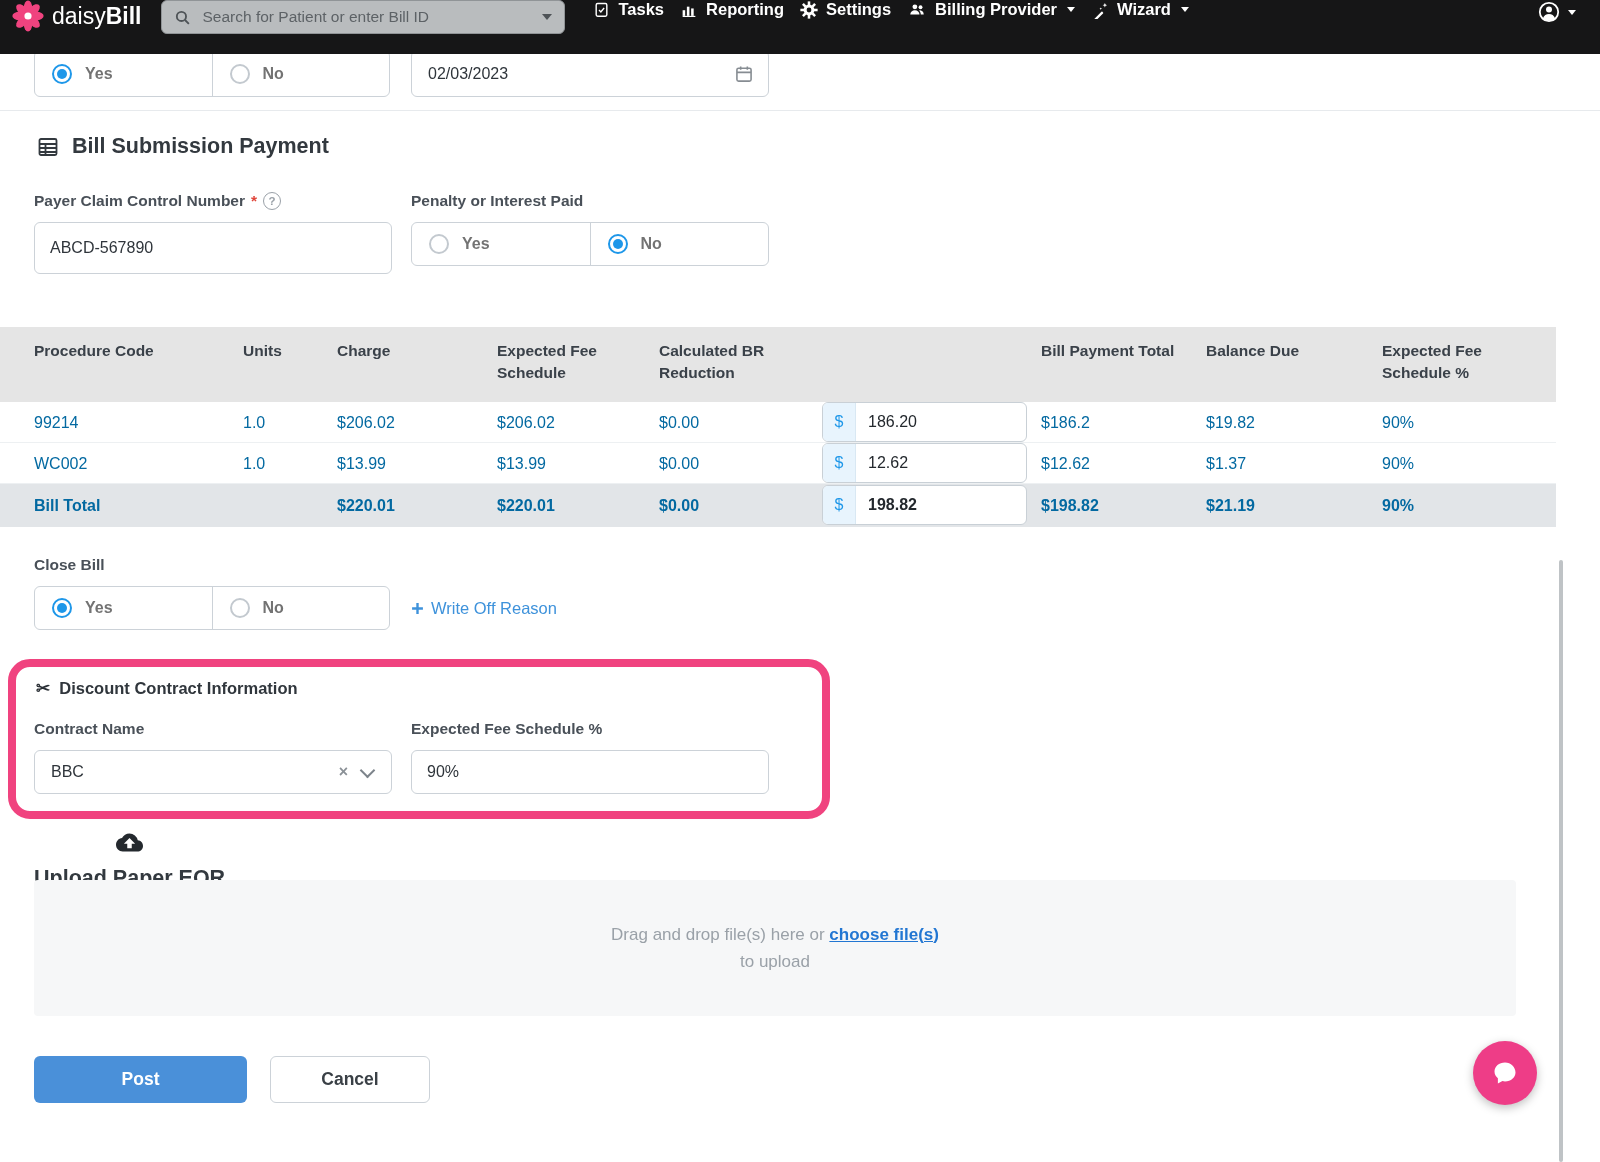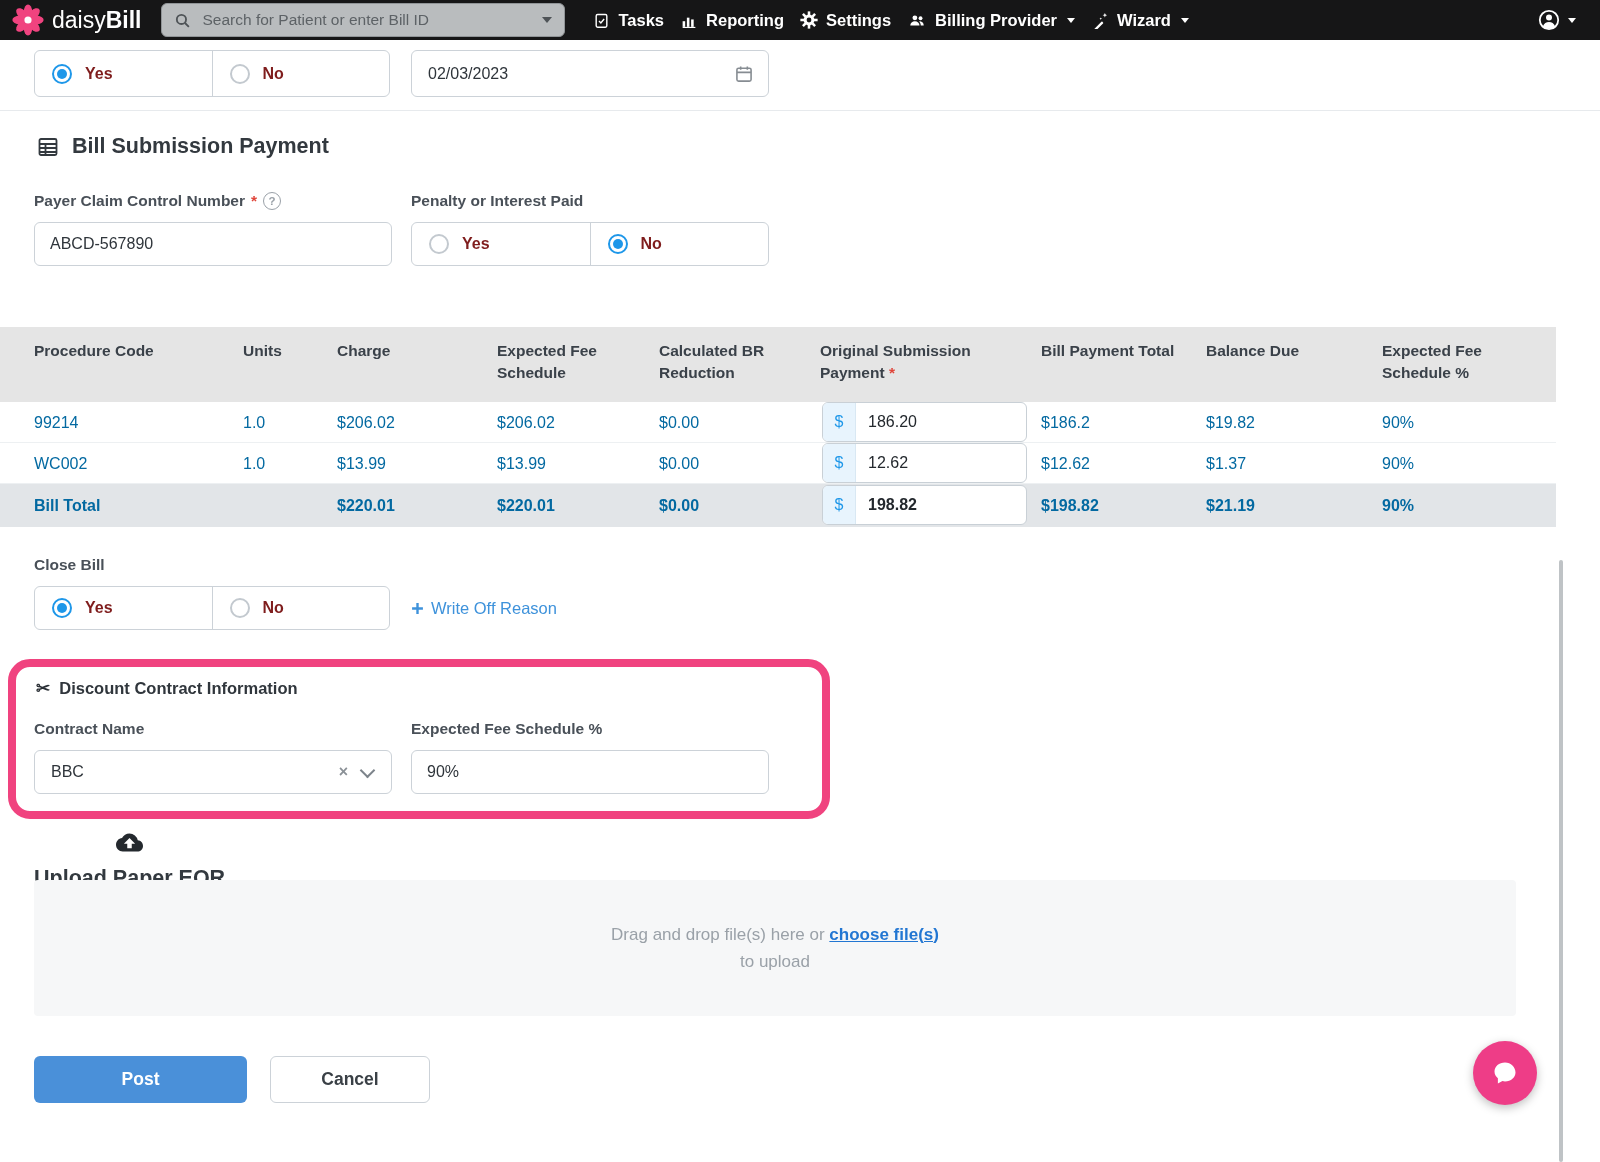--- a/index.html
+++ b/index.html
@@ -1,37 +1,37 @@
 <!DOCTYPE html>
 <html><head>
 <meta charset="utf-8">
 <style>
   html,body{margin:0;padding:0;background:#fff;}
   body{font-family:"Liberation Sans",sans-serif;}
   .canvas{position:relative;width:1600px;height:1162px;background:#fff;overflow:hidden;}
   .abs{position:absolute;}
 
   
-  .navbar{position:absolute;top:0;left:0;width:1600px;height:40px;background:#161617;display:flex;align-items:center;color:#fff;z-index:50;}
+  .navbar{position:absolute;top:0;left:0;width:1600px;height:54px;background:#161617;display:flex;align-items:flex-start;color:#fff;z-index:50;}
   .brand{display:flex;align-items:center;gap:8px;margin-left:12px;}
   .brand-text{font-size:23px;color:#fff;white-space:nowrap;}
   .brand-text .bold{font-weight:700;}
   .search{margin-left:20px;width:404px;height:34px;background:#b9bcbe;border:1px solid #909497;border-radius:6px;display:flex;align-items:center;padding:0 12px;box-sizing:border-box;}
   .search input{flex:1;background:transparent;border:none;outline:none;font-size:15.5px;color:#4e5357;font-family:"Liberation Sans",sans-serif;}
   .search input::placeholder{color:#5d6266;}
   .caret-dark{width:0;height:0;border-left:5px solid transparent;border-right:5px solid transparent;border-top:6px solid #4e5357;}
   .caret-white{width:0;height:0;border-left:4.5px solid transparent;border-right:4.5px solid transparent;border-top:5.5px solid #fff;margin-left:2px;}
   .nav-items{display:flex;align-items:center;gap:16px;margin-left:28px;font-size:16.5px;font-weight:700;}
   .nav-item{display:flex;align-items:center;gap:8px;cursor:pointer;white-space:nowrap;}
   .user-menu{margin-left:auto;margin-right:24px;display:flex;align-items:center;gap:5px;cursor:pointer;}
 
   
   .divider{position:absolute;left:0;top:110px;width:1600px;border-top:1px solid #e7eaed;}
   .radio-group{position:absolute;display:flex;background:#fff;border:1px solid #ccd2d8;border-radius:6px;overflow:hidden;box-sizing:border-box;}
-  .radio-cell{flex:1;display:flex;align-items:center;gap:13px;padding-left:17px;font-size:16px;font-weight:700;color:#7f1d1d;cursor:pointer;}
+  .radio-cell{flex:1;display:flex;align-items:center;gap:13px;padding-left:17px;font-size:16px;font-weight:700;color:#737373;cursor:pointer;}
   .radio-cell + .radio-cell{border-left:1px solid #ccd2d8;}
   .radio{width:20px;height:20px;border-radius:50%;border:2px solid #c3c9cf;background:#fff;box-sizing:border-box;position:relative;flex:none;}
   .radio.sel{border-color:#1e97e9;}
   .radio.sel::after{content:"";position:absolute;inset:3px;border-radius:50%;background:#1e97e9;}
   .tinput{position:absolute;background:#fff;border:1px solid #ccd2d8;border-radius:6px;font-family:"Liberation Sans",sans-serif;font-size:16px;color:#2f353b;padding:0 15px;box-sizing:border-box;outline:none;}
   .field-label{position:absolute;font-size:15.5px;font-weight:700;color:#495058;white-space:nowrap;display:flex;align-items:center;gap:6px;}
   .req{color:#e0453a;font-weight:700;}
   .help-circle{width:18px;height:18px;border-radius:50%;border:1.5px solid #9aa1a8;color:#9aa1a8;font-size:11.5px;font-weight:700;display:inline-flex;align-items:center;justify-content:center;box-sizing:border-box;}
   .section-title{position:absolute;display:flex;align-items:center;gap:12px;font-size:21.5px;font-weight:700;color:#33393f;}
 
@@ -192,42 +192,39 @@
 
   <div class="field-label" style="left:34px;top:192px;">
     <span>Payer Claim Control Number</span>
       <span class="req">*</span>
     <span class="help-circle">?</span>
   </div>
   <div class="field-label" style="left:411px;top:192px;">
     <span>Penalty or Interest Paid</span>
   </div>
 
-  <input class="tinput" readonly="" style="left: 34px; top: 222px; width: 358px; height: 44px;" value="ABCD-567890">
+  <input class="tinput" readonly="" style="left: 34px; top: 222px; width: 358px; height: 52px;" value="ABCD-567890">
   <div class="radio-group" style="left:411px;top:222px;width:358px;height:44px;">
     <div class="radio-cell">
       <span class="radio"></span>
       <span>Yes</span>
     </div>
     <div class="radio-cell">
       <span class="radio sel"></span>
       <span>No</span>
     </div>
   </div>
 
 
   <div class="thead">
     <div class="th" style="left:34px;width:160px;">Procedure Code</div>
     <div class="th" style="left:243px;width:70px;">Units</div>
     <div class="th" style="left:337px;width:110px;">Charge</div>
     <div class="th" style="left:497px;width:120px;">Expected Fee Schedule</div>
     <div class="th" style="left:659px;width:135px;">Calculated BR Reduction</div>
-    <div class="th" style="left:820px;width:175px;">
-      <span>Original Submission Payment</span> <span class="req">*</span>
-    </div>
     <div class="th" style="left:1041px;width:170px;">Bill Payment Total</div>
     <div class="th" style="left:1206px;width:120px;">Balance Due</div>
     <div class="th" style="left:1382px;width:140px;">Expected Fee Schedule %</div>
   </div>
 
   <div class="trow" style="top:402px;">
     <div class="td" style="left:34px;">99214</div>
     <div class="td" style="left:243px;">1.0</div>
     <div class="td" style="left:337px;">$206.02</div>
     <div class="td" style="left:497px;">$206.02</div>

